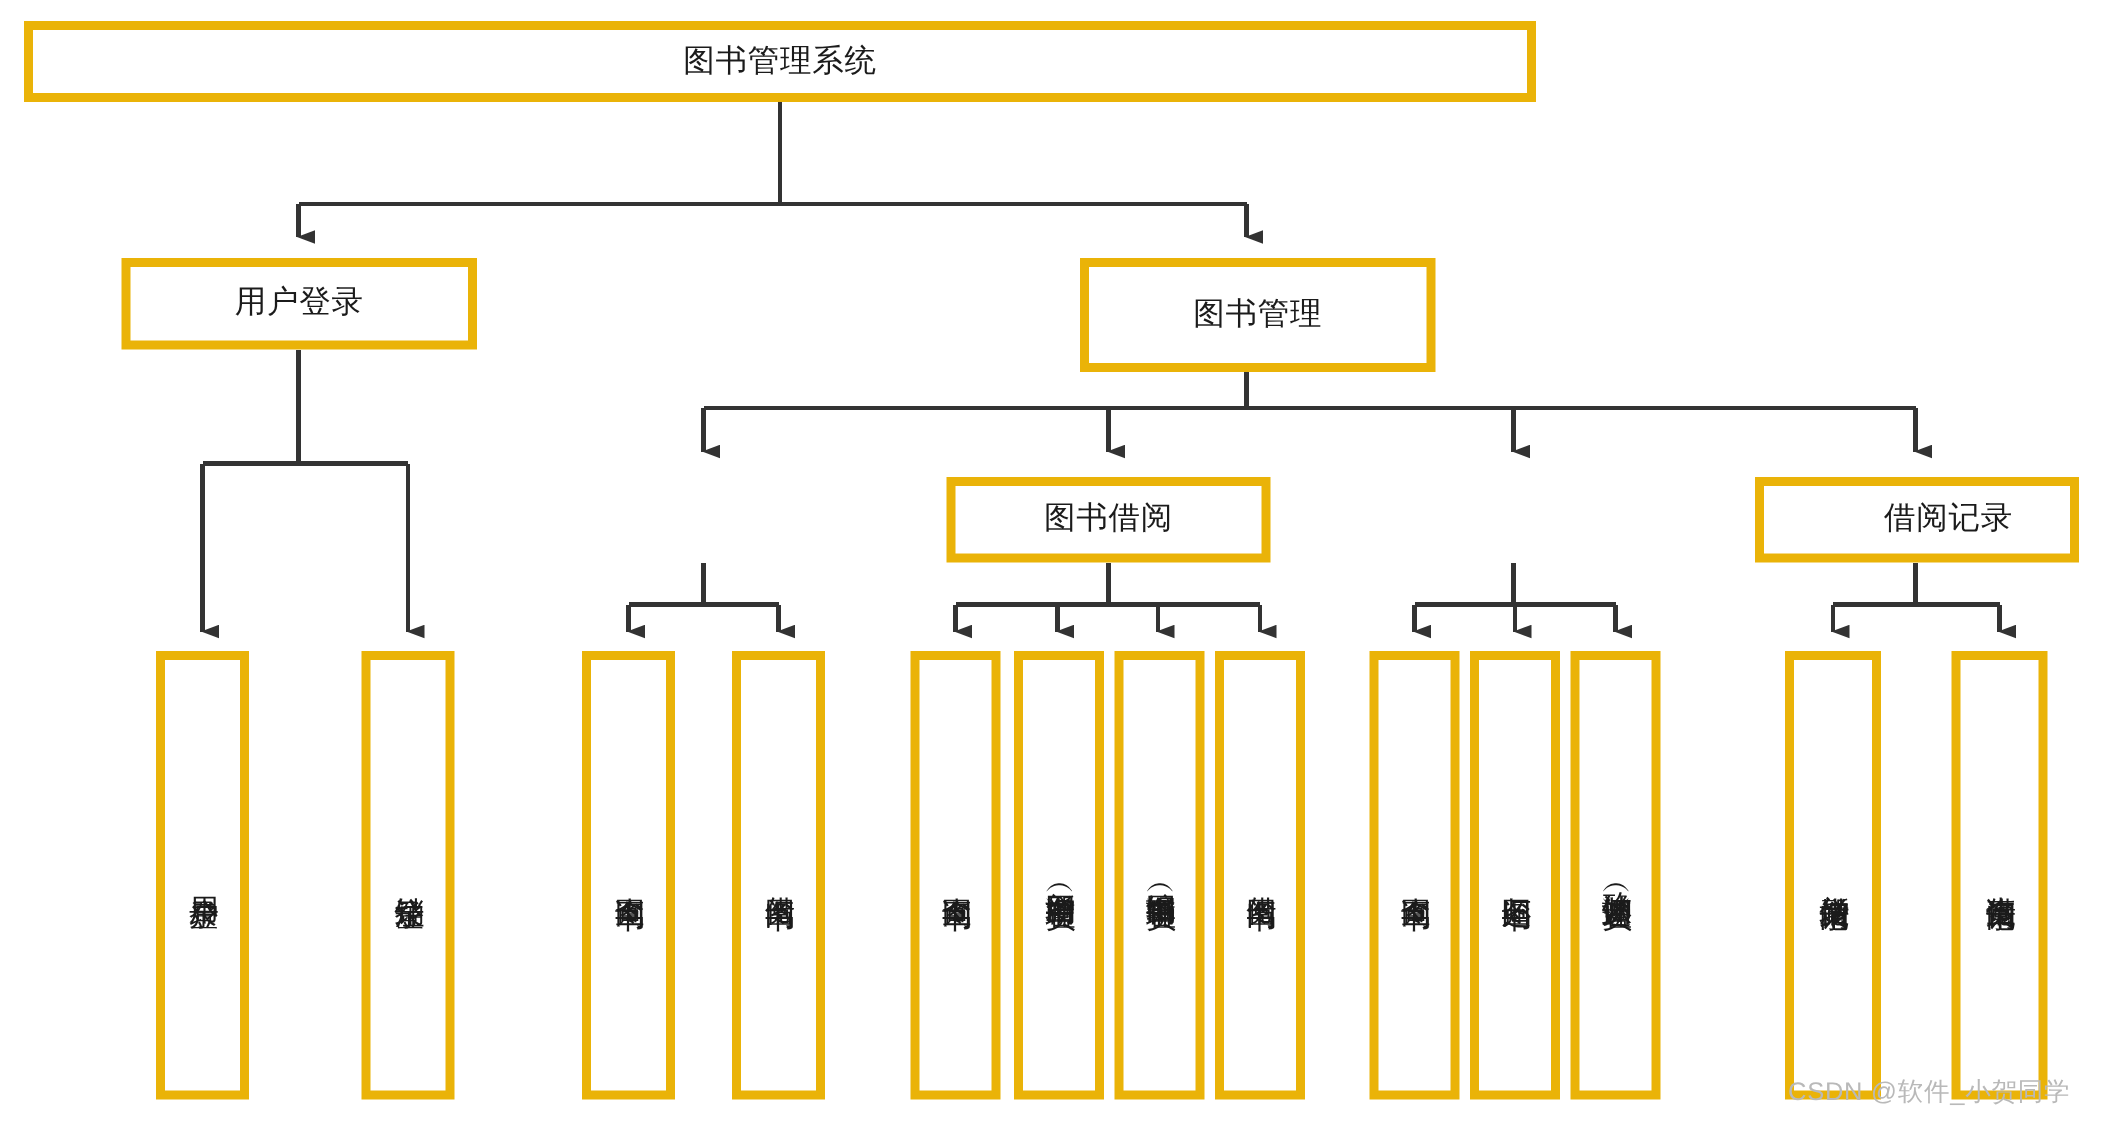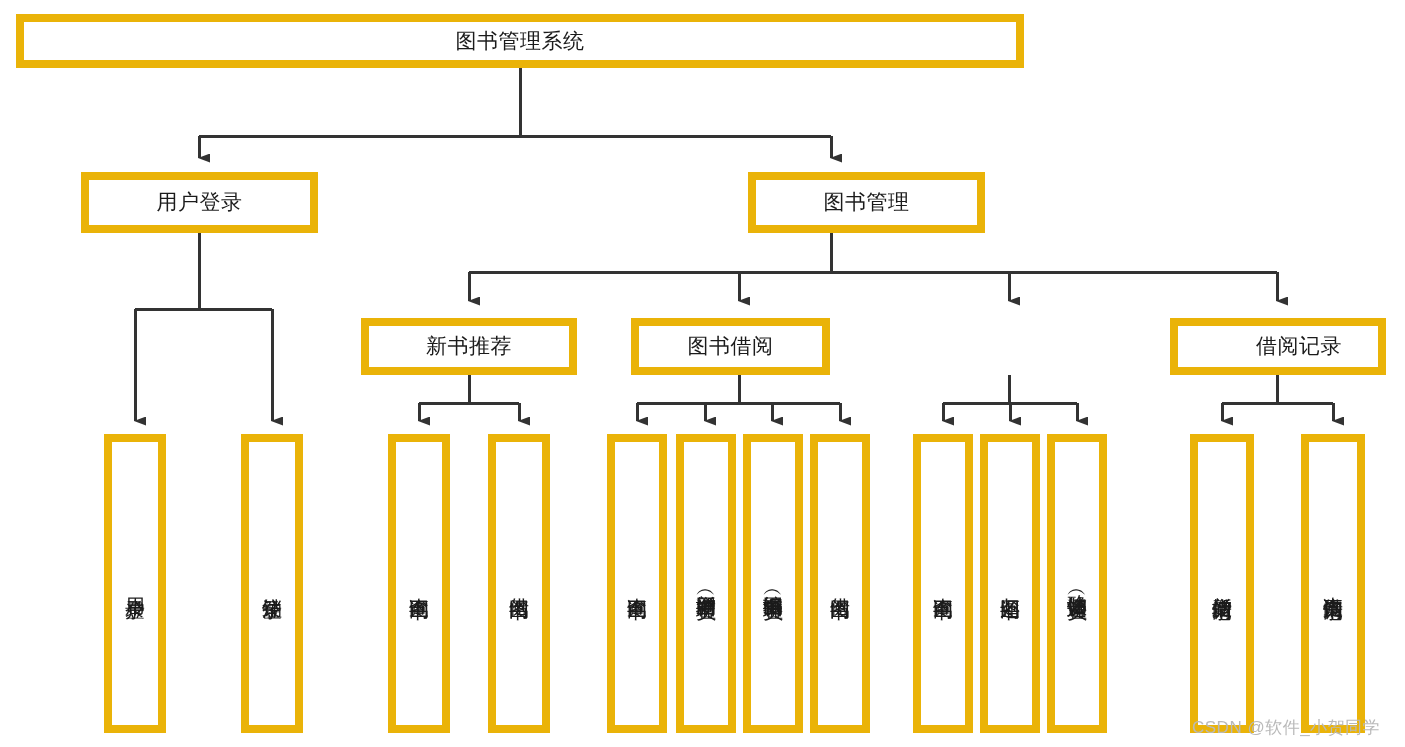--- a/index.html
+++ b/index.html
@@ -23,21 +23,21 @@
     position: absolute;
     left: 0;
     top: 0;
     width: 1405px;
     height: 747px;
   }
   .node-box {
     position: absolute;
     box-sizing: border-box;
     background: #ffffff;
-    border: 8px solid #eab308;
+    border: 6px solid #eab308;
     display: flex;
     align-items: center;
     justify-content: center;
     overflow: hidden;
   }
   .node-label-h {
     font-size: 21px;
     color: #1b1b1b;
     line-height: 1.15;
     white-space: nowrap;
@@ -123,29 +123,26 @@
   </svg>
 
   <div class="node-box" style="left:16px; top:14px; width:1008px; height:54px;">
     <span class="node-label-h">图书管理系统</span>
   </div>
 
   <div class="node-box" style="left:81px; top:172px; width:237px; height:61px;">
     <span class="node-label-h">用户登录</span>
   </div>
 
-  <div class="node-box" style="left:748px; top:172px; width:237px; height:61px;">
+  <div class="node-box" style="left:720px; top:172px; width:237px; height:76px;">
     <span class="node-label-h">图书管理</span>
   </div>
 
-  <div class="node-box" style="left:361px; top:318px; width:216px; height:57px;">
-    <span class="node-label-h">新书推荐</span>
-  </div>
 
-  <div class="node-box" style="left:631px; top:318px; width:199px; height:57px;">
+  <div class="node-box" style="left:631px; top:318px; width:216px; height:57px;">
     <span class="node-label-h">图书借阅</span>
   </div>
 
 
   <div class="node-box" style="left:1170px; top:318px; width:216px; height:57px;padding-left:42px;">
     <span class="node-label-h">借阅记录</span>
   </div>
 
   <div class="node-box leaf-box" style="left:104px; top:434px; width:62px; height:299px;">
     <span class="node-label-v">用户登录</span>

